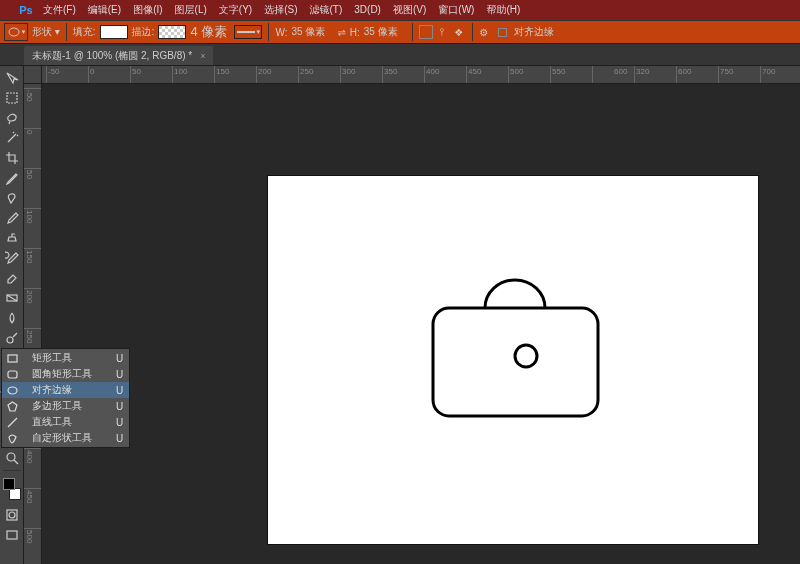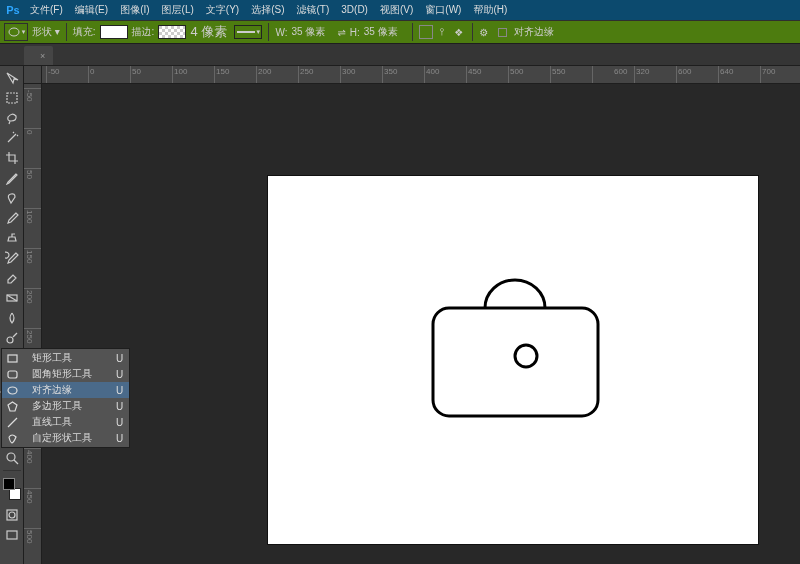--- a/index.html
+++ b/index.html
@@ -1,22 +1,22 @@
 <!DOCTYPE html>
 <html><head>
 <meta charset="utf-8">
 <style>
   * { margin:0; padding:0; box-sizing:border-box; font-family:"Microsoft YaHei",Arial,sans-serif; }
   body { background:#2a2a2a; width:800px; height:564px; overflow:hidden; color:#ccc; font-size:10px; }
   
-  .menubar { height:20px; background:#0c4a6e; display:flex; align-items:center; padding-left:2px; }
+  .menubar { height:20px; background:#7f1d1d; display:flex; align-items:center; padding-left:15px; }
   .menubar .logo { width:22px; height:16px; display:flex; align-items:center; justify-content:center; color:#2ea6ff; font-weight:bold; font-size:11px; }
   .menubar .menu-item { padding:0 6px; line-height:20px; color:#ddd; font-size:10px; cursor:default; }
   
-  .optbar { height:24px; background:#4d7c0f; border-top:1px solid #2f2f2f; border-bottom:1px solid #1e1e1e; display:flex; align-items:center; padding-left:4px; gap:4px; }
+  .optbar { height:24px; background:#c2410c; border-top:1px solid #2f2f2f; border-bottom:1px solid #1e1e1e; display:flex; align-items:center; padding-left:4px; gap:4px; }
   .opt-icon { width:24px; height:18px; border:1px solid #2e2e2e; display:flex; align-items:center; justify-content:center; font-size:9px; color:#ccc; }
   .opt-label { font-size:10px; color:#ccc; }
   .opt-swatch { width:28px; height:14px; background:#fff; border:1px solid #222; }
   .opt-line { width:28px; height:14px; border:1px solid #222; display:flex; align-items:center; justify-content:center; }
   .opt-line .ln { width:18px; height:2px; background:#ccc; }
   .opt-num { width:40px; font-size:13px; color:#ccc; }
   .opt-field { width:42px; height:14px; color:#ccc; font-size:10px; white-space:nowrap; overflow:hidden;}
   .opt-sep { width:1px; height:18px; background:#333; margin:0 2px;}
   .chk { width:9px;height:9px;border:1px solid #888;display:inline-block;margin-right:3px;margin-left:6px;}
   
@@ -103,20 +103,21 @@
   <span style="padding:0 3px">⫯</span>
   <span style="padding:0 3px">❖</span>
   <span class="opt-sep"></span>
   <span>⚙</span>
   <span class="chk"></span>
   <span class="opt-label">对齐边缘</span>
 </div>
 
 <div class="tabbar">
   <div class="tab">
+    <span>未标题-1 @ 100% (椭圆 2, RGB/8) *</span>
     <span class="close">×</span>
   </div>
 </div>
 
 <div class="main">
 
   <div class="toolbar">
     <div class="tool">
         <svg>
           <path d="M2 2 L8 12 L9 8 L13 9 Z"></path>
@@ -327,21 +328,21 @@
         <div class="lbl" style="left: 466px;">500</div>
         <div class="tick major" style="left: 508px;"></div>
         <div class="lbl" style="left: 508px;">550</div>
         <div class="tick major" style="left: 550px;"></div>
         <div class="lbl" style="left: 570px;">600</div>
         <div class="tick major" style="left: 592px;"></div>
         <div class="lbl" style="left: 592px;">320</div>
         <div class="tick major" style="left: 634px;"></div>
         <div class="lbl" style="left: 634px;">600</div>
         <div class="tick major" style="left: 676px;"></div>
-        <div class="lbl" style="left: 676px;">640</div>
+        <div class="lbl" style="left: 676px;">750</div>
         <div class="tick major" style="left: 718px;"></div>
         <div class="lbl" style="left: 718px;">700</div>
       </div>
     <div class="ruler-v" id="rulerv">
         <div class="tick major" style="top: 4px;"></div>
         <div class="lbl" style="top: 4px;">-50</div>
         <div class="tick major" style="top: 44px;"></div>
         <div class="lbl" style="top: 44px;">0</div>
         <div class="tick major" style="top: 84px;"></div>
         <div class="lbl" style="top: 84px;">50</div>

